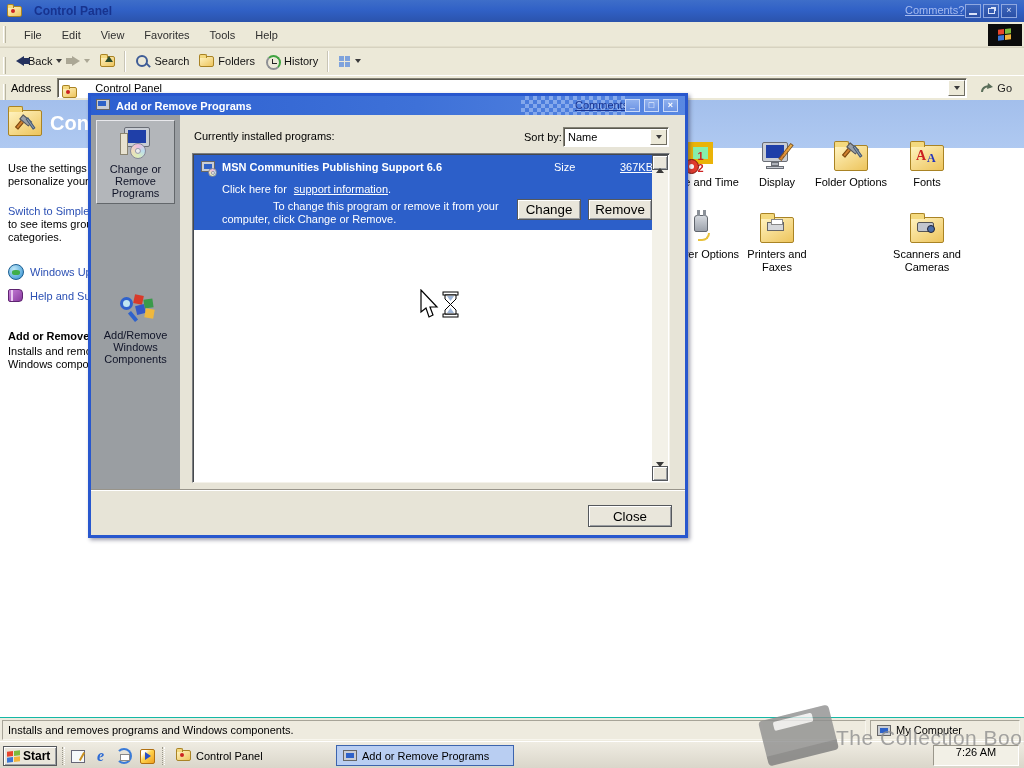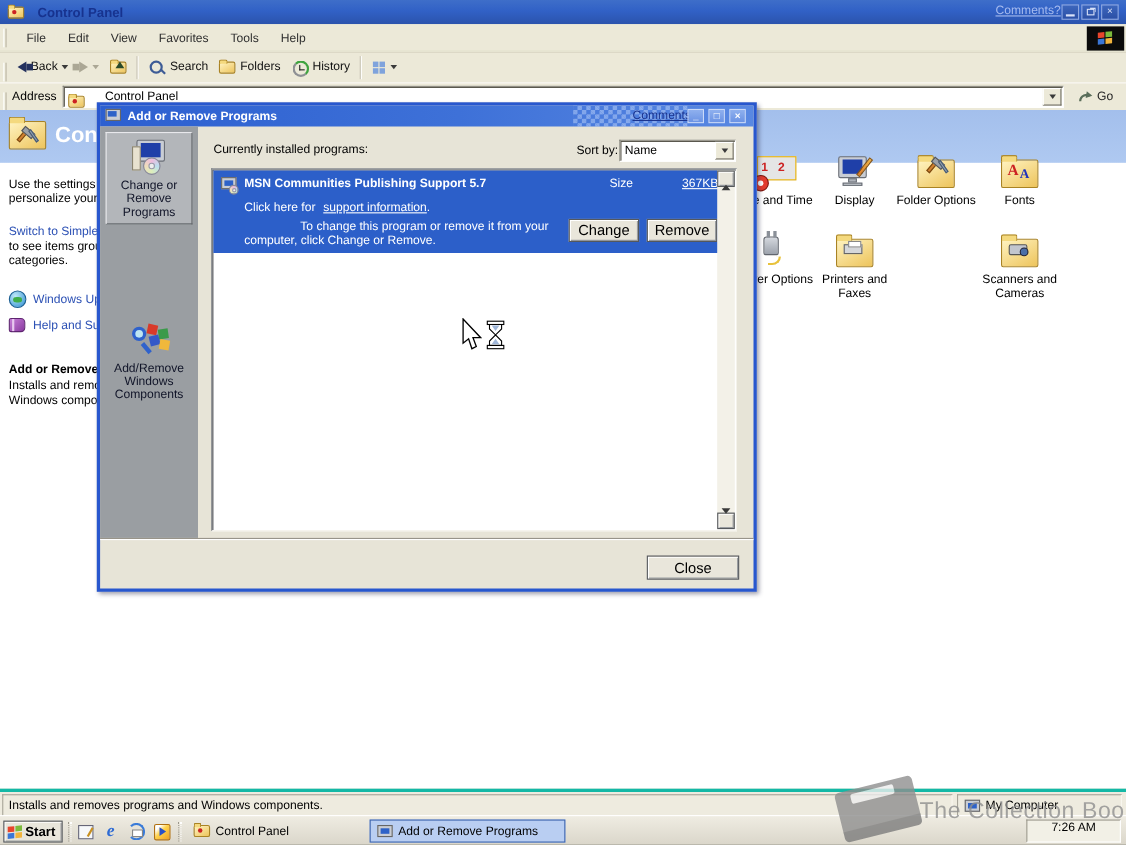--- a/index.html
+++ b/index.html
@@ -68,21 +68,21 @@
   .band { left:0; top:0; width:1024px; height:48px; background:linear-gradient(180deg,#A3BFEC,#AFC9F1); }
   .band-title { left:50px; top:12px; font-size:20px; font-weight:bold; color:#FFF; white-space:nowrap; }
   .pane-line { left:8px; white-space:nowrap; color:#000; }
   .lnk { color:#2B50B4; cursor:pointer; }
   .cpicon-cell { position:absolute; width:84px; text-align:center; }
   .cpicon-cell .ic { position:relative; width:34px; height:32px; margin:0 auto; }
   .cpicon-cell .lbl { margin-top:4px; line-height:13px; }
 
   
   .emb { position:absolute; }
-  .cal { left:2px; top:2px; width:36px; height:22px; background:#e5e5e5; border:1px solid #eab308; }
+  .cal { left:2px; top:2px; width:25px; height:22px; background:#86efac; border:5px solid #eab308; }
   .cal b { position:absolute; left:3px; top:3px; font-size:11px; color:#C22; letter-spacing:3px; }
   .alarm { left:-2px; bottom:-2px; width:15px; height:15px; background:#E23B2E; border-radius:50%; border:1px solid #7E150C; }
   .alarm::after { content:""; position:absolute; left:4px; top:4px; width:5px; height:5px; background:#FFF; border-radius:50%; }
   .monitor { left:2px; top:2px; width:26px; height:20px; background:#C9CDD4; border:1px solid #6A6E76; border-radius:2px; }
   .monitor::after { content:""; position:absolute; left:3px; top:2px; width:18px; height:13px; background:#1F3FA8; }
   .stand { left:11px; top:22px; width:8px; height:4px; background:#AEB2BA; border:1px solid #6A6E76; }
   .base { left:6px; top:26px; width:18px; height:3px; background:#C9CDD4; border:1px solid #6A6E76; }
   .pencil { width:4px; height:20px; background:linear-gradient(#F5B43C,#E07B28); transform:rotate(38deg); border:1px solid #8A5510; }
   .tool-h { width:4px; height:14px; background:#D08030; transform:rotate(40deg); border:1px solid #7A4A12; }
   .tool-h::after{ content:""; position:absolute; left:-3px; top:-2px; width:10px; height:4px; background:#9AA0A8; border:1px solid #555; }
@@ -135,21 +135,21 @@
   .listbox { left:101px; top:38px; width:478px; height:330px; background:#FFF;
     border:1px solid; border-color:#7A7D80 #F4F2EA #F4F2EA #7A7D80; box-shadow:inset 1px 1px 0 #45484C; }
   .sbar { position:absolute; right:1px; top:1px; width:16px; height:326px; background:#F3F1E8; }
   .sbtn { position:absolute; left:0; width:16px; height:15px; }
   .tri-up { width:0; height:0; border-left:4px solid transparent; border-right:4px solid transparent; border-bottom:5px solid #3A3A3A; margin:4px auto; }
   .tri-dn { width:0; height:0; border-left:4px solid transparent; border-right:4px solid transparent; border-top:5px solid #3A3A3A; margin:4px auto; }
   .entry { position:absolute; left:1px; top:1px; width:460px; height:75px; background:#2C5FC9; color:#FFF; }
   .wlink { color:#FFF; text-decoration:underline; cursor:pointer; }
 
   
-  .statusbar { left:0; top:717px; width:1024px; height:24px; background:#EEEBDF; border-top:3px solid #14b8a6; }
+  .statusbar { left:0; top:717px; width:1024px; height:24px; background:#EEEBDF; border-top:1px solid #14b8a6; }
   .spanel { position:absolute; top:2px; height:20px; border:1px solid; border-color:#A7A498 #F8F6EE #F8F6EE #A7A498; display:flex; align-items:center; }
   .taskbar { left:0; top:741px; width:1024px; height:27px; background:linear-gradient(#EFECE2,#DAD6CA); border-top:1px solid #FFF; }
   .startbtn { left:3px; top:4px; width:54px; height:20px; display:flex; align-items:center; gap:3px; padding-left:3px; font-weight:bold; font-size:12px; }
   .qsep { top:5px; width:3px; height:18px; border-left:1px dotted #9A978B; border-right:1px dotted #FFF; }
   .qlicon { top:6px; width:17px; height:16px; display:flex; align-items:center; justify-content:center; }
   .taskbtn { top:3px; height:21px; display:flex; align-items:center; gap:5px; padding:0 6px; }
   .taskbtn.active { background:#B9CEF2; border:1px solid #3C64AE; }
   .clockpanel { left:933px; top:3px; width:86px; height:21px; background:#F2F0E6;
     border:1px solid; border-color:#9A978B #FFF #FFF #9A978B; display:flex; align-items:flex-start; justify-content:center; }
   .ie-e { font-family:"Liberation Serif", serif; font-style:italic; font-weight:bold; font-size:16px; color:#2E6BD4; }
@@ -395,21 +395,21 @@
         <span class="combo-btn">
             <span class="caret"></span>
           </span>
       </div>
 
       <div class="abs listbox">
 
         <div class="entry">
           <span class="abs mini-mon" style="left:7px; top:6px;"></span>
           <span class="abs cd" style="left:14px; top:13px; width:9px; height:9px;"></span>
-          <span class="abs" style="left:28px; top:6px; font-weight:bold;">MSN Communities Publishing Support 5.7</span>
+          <span class="abs" style="left:28px; top:6px; font-weight:bold;">MSN Communities Publishing Support 6.6</span>
           <span class="abs" style="left:360px; top:6px;">Size</span>
           <span class="abs wlink" style="left:426px; top:6px;">367KB</span>
           <div class="abs" style="left:28px; top:28px;">
             <span>Click here for</span>
             <span class="wlink" style="margin-left:4px;">support information</span><span>.</span>
           </div>
           <div class="abs" style="left:40px; top:45px;margin-left:39px;">To change this program or remove it from your</div>
           <div class="abs" style="left:28px; top:58px;">computer, click Change or Remove.</div>
           <button class="abs btn3d" style="left:323px; top:44px; width:64px; height:21px;">Change</button>
           <button class="abs btn3d" style="left:394px; top:44px; width:64px; height:21px;">Remove</button>

